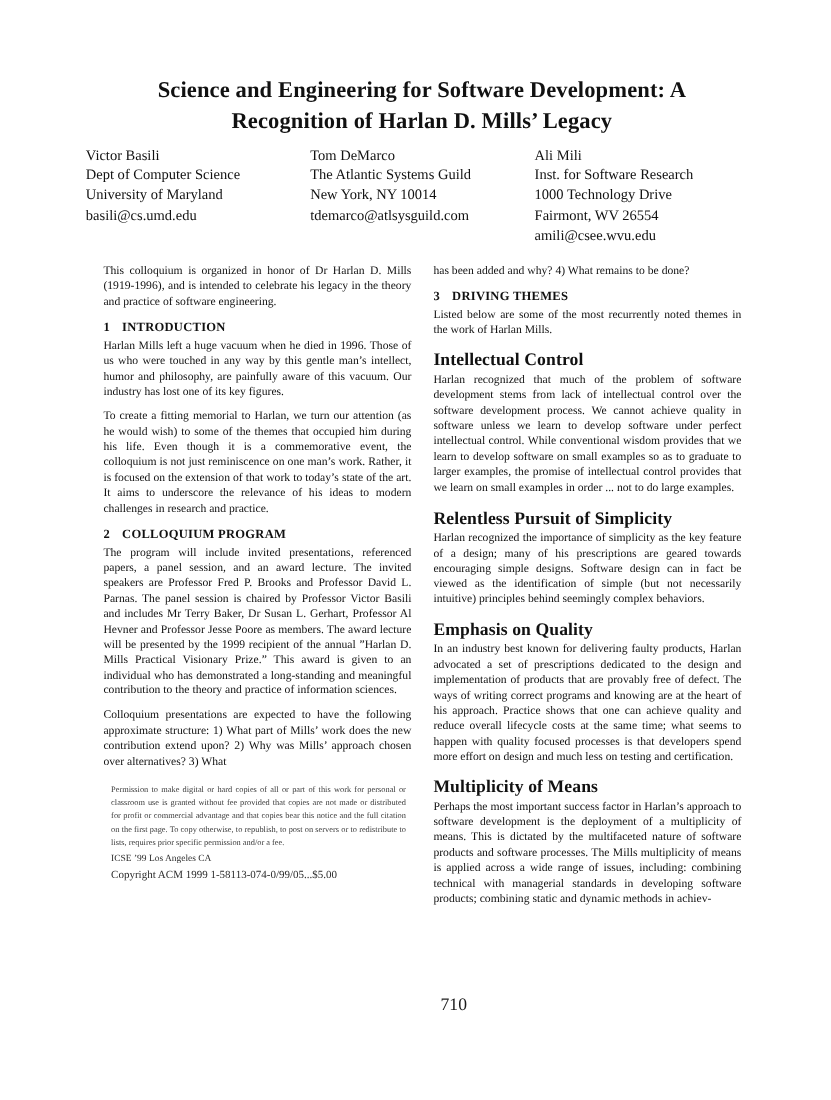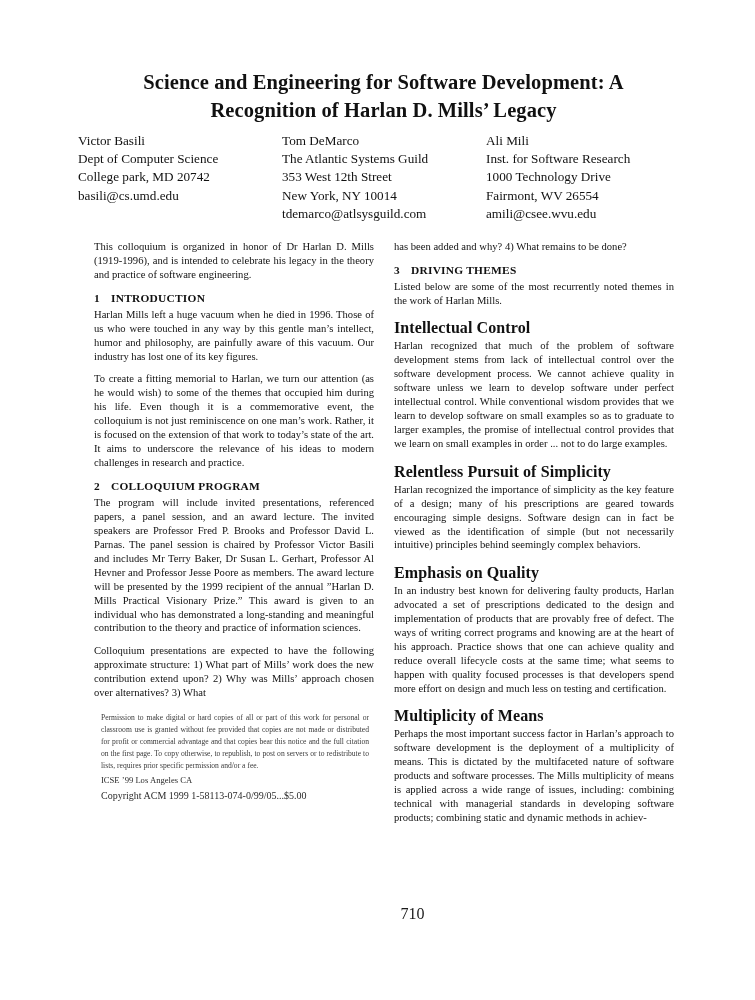--- a/index.html
+++ b/index.html
@@ -150,28 +150,27 @@
       <span>Science and Engineering for Software Development: A</span><br>
       <span>Recognition of Harlan D. Mills’ Legacy</span>
     </h1>
   </div>
 
   <div class="authors">
 
     <div class="author-col">
       <span class="author-line">Victor Basili</span>
       <span class="author-line">Dept of Computer Science</span>
-      <span class="author-line">College park, MD 20742</span>
+      <span class="author-line">University of Maryland</span>
       <span class="author-line">basili@cs.umd.edu</span>
     </div>
 
     <div class="author-col">
       <span class="author-line">Tom DeMarco</span>
       <span class="author-line">The Atlantic Systems Guild</span>
-      <span class="author-line">353 West 12th Street</span>
       <span class="author-line">New York, NY 10014</span>
       <span class="author-line">tdemarco@atlsysguild.com</span>
     </div>
 
     <div class="author-col">
       <span class="author-line">Ali Mili</span>
       <span class="author-line">Inst. for Software Research</span>
       <span class="author-line">1000 Technology Drive</span>
       <span class="author-line">Fairmont, WV 26554</span>
       <span class="author-line">amili@csee.wvu.edu</span>

